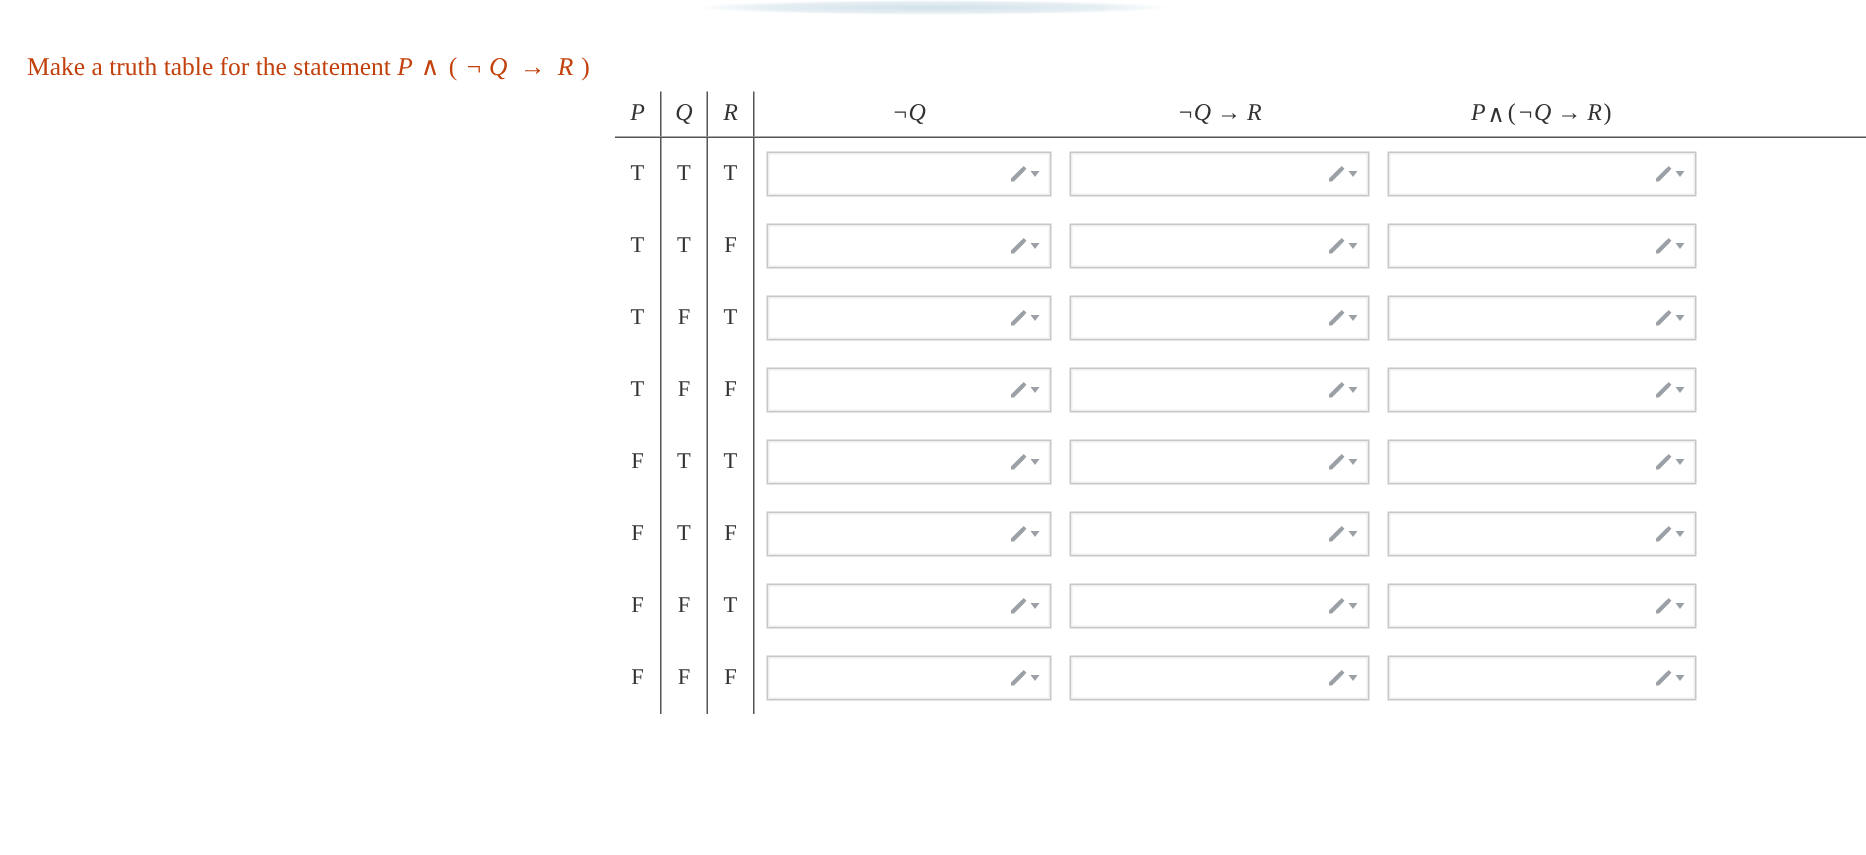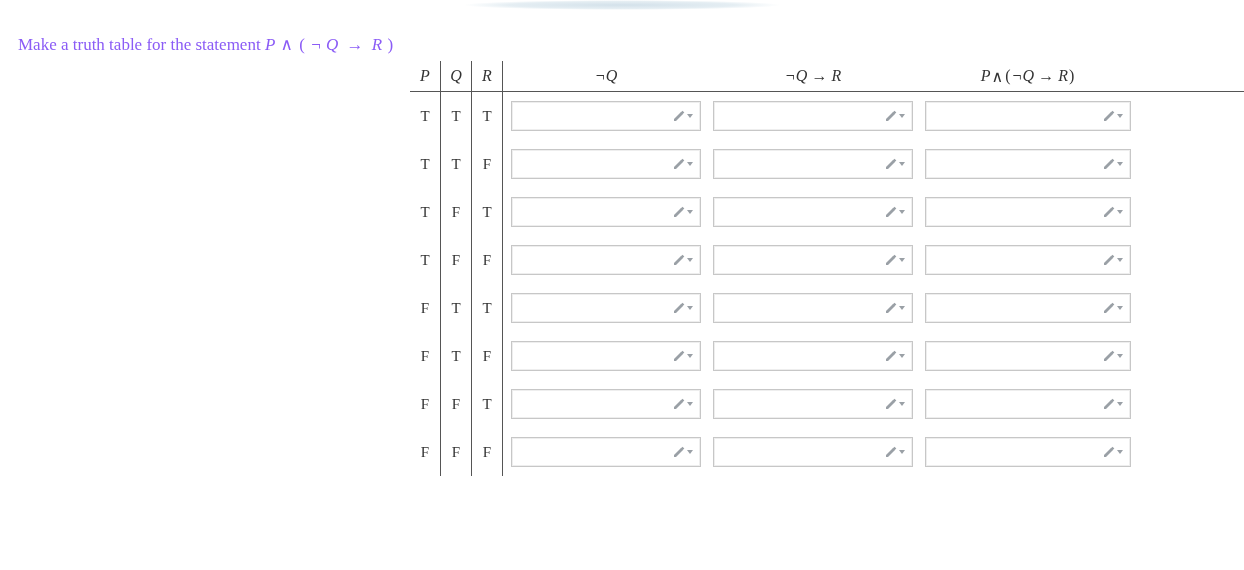--- a/index.html
+++ b/index.html
@@ -12,21 +12,21 @@
   }
   .top-shadow {
     width: 320px;
     height: 10px;
     margin: 0 auto 8px auto;
     background: radial-gradient(ellipse at center, #d3e1ea 0%, #e5eef3 50%, rgba(255,255,255,0) 70%);
     border-radius: 50%;
   }
   .prompt {
     font-size: 17px;
-    color: #8b5cf6;
+    color: #c2410c;
     padding: 16px 0 4px 18px;
   }
   .mathit { font-style: italic; font-family: Georgia, 'Times New Roman', serif; }
   .op { font-style: normal; padding: 0 1px; }
 
   .tbl-wrap {
     margin-left: 410px;
     margin-top: 2px;
   }
   .truth-row {

